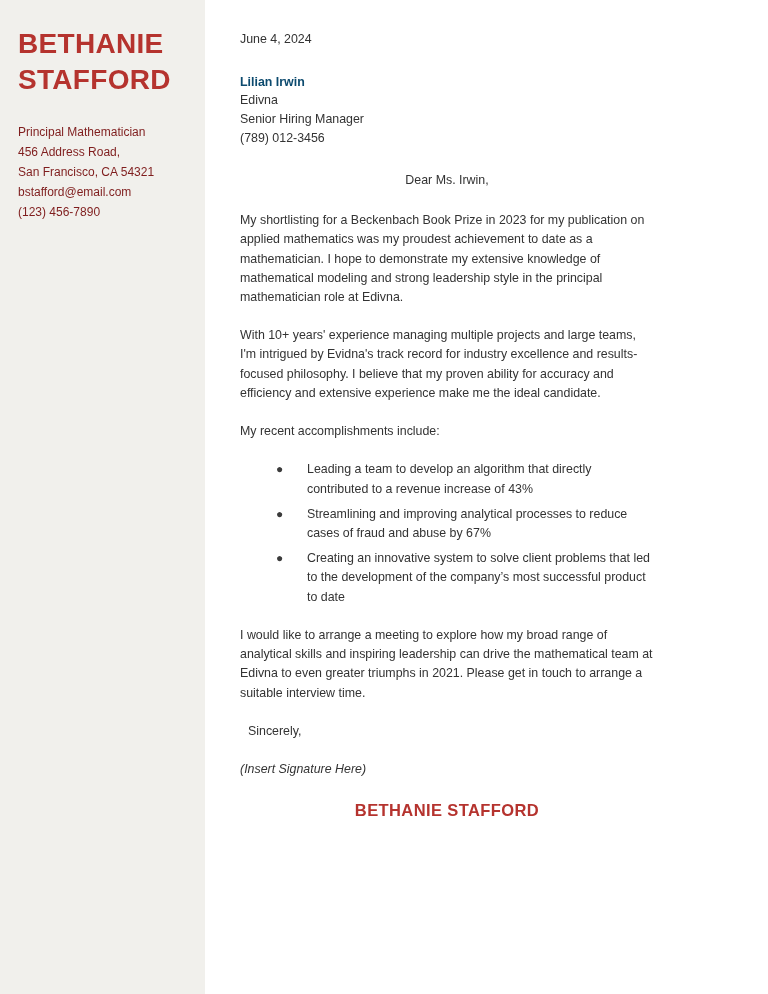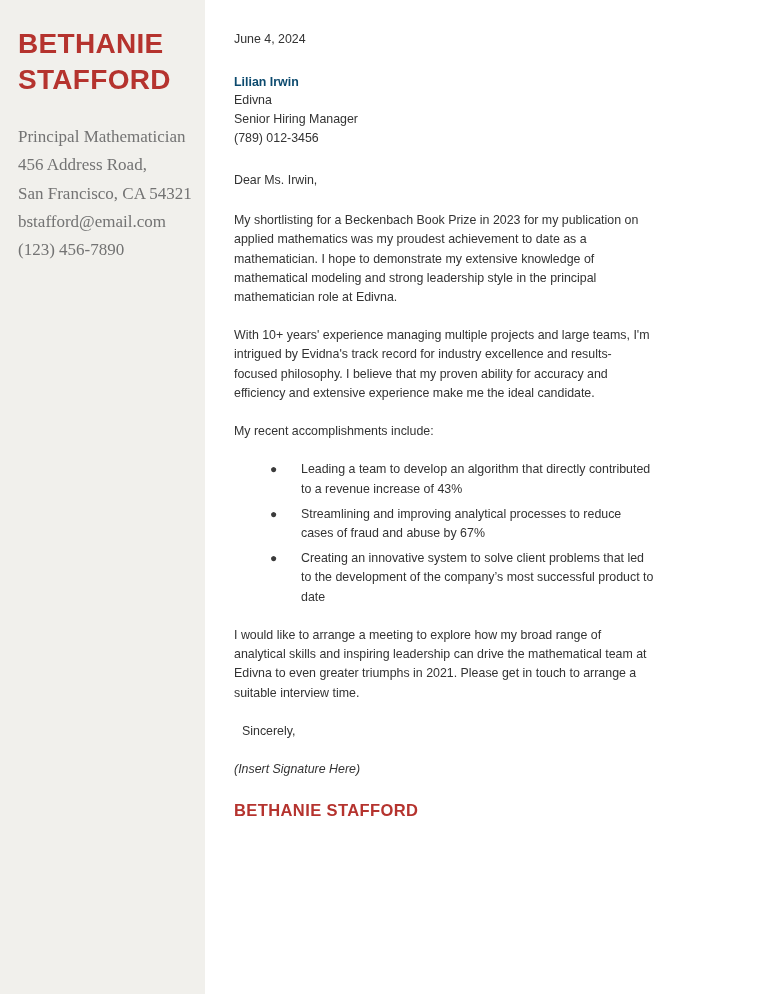--- a/index.html
+++ b/index.html
@@ -13,20 +13,21 @@
     font-family: "Liberation Sans", sans-serif;
     color: #333333;
     overflow: hidden;
   }
   .page {
     position: relative;
     width: 684px;
     height: 994px;
     display: flex;
     background: #ffffff;
+    gap: 6px;
   }
   
   .sidebar {
     width: 205px;
     min-width: 205px;
     height: 994px;
     background: #f1f0ec;
     box-sizing: border-box;
     padding: 26px 18px 0 18px;
   }
@@ -34,24 +35,23 @@
     margin-bottom: 26px;
   }
   .name-line {
     color: #b5332e;
     font-size: 28px;
     font-weight: bold;
     line-height: 1.27;
     letter-spacing: 0.3px;
   }
   .contact-block {
-    font-size: 17px;
+    font-size: 12px;
     line-height: 1.66;
-    color: #737373;
-    font-family: Liberation Serif, serif;
+    color: #7f1d1d;
   }
   .contact-line {
     white-space: nowrap;
   }
   
   .main {
     flex: 1;
     box-sizing: border-box;
     padding: 30px 30px 16px 29px;
     font-size: 12.4px;
@@ -67,20 +67,21 @@
   }
   .recipient div {
     line-height: 1.5;
   }
   .recipient .rcpt-name {
     font-weight: bold;
     color: #0c4a6e;
   }
   .salutation {
     margin-bottom: 21px;
+    text-align: center;
   }
   p.para {
     margin: 0 0 19px 0;
     line-height: 1.55;
   }
   ul.accomplishments {
     margin: 0 0 19px 0;
     padding: 0 0 0 36px;
     list-style: none;
   }
@@ -103,20 +104,21 @@
   }
   .signature-placeholder {
     font-style: italic;
     margin: 0 0 20px 0;
   }
   .signature-name {
     color: #b5332e;
     font-size: 16.5px;
     font-weight: bold;
     letter-spacing: 0.4px;
+    text-align: center;
   }
 </style>
 </head>
 <body>
 
 <div class="page">
 
   <aside class="sidebar">
     <div class="name-block">
       <div class="name-line">BETHANIE</div>

